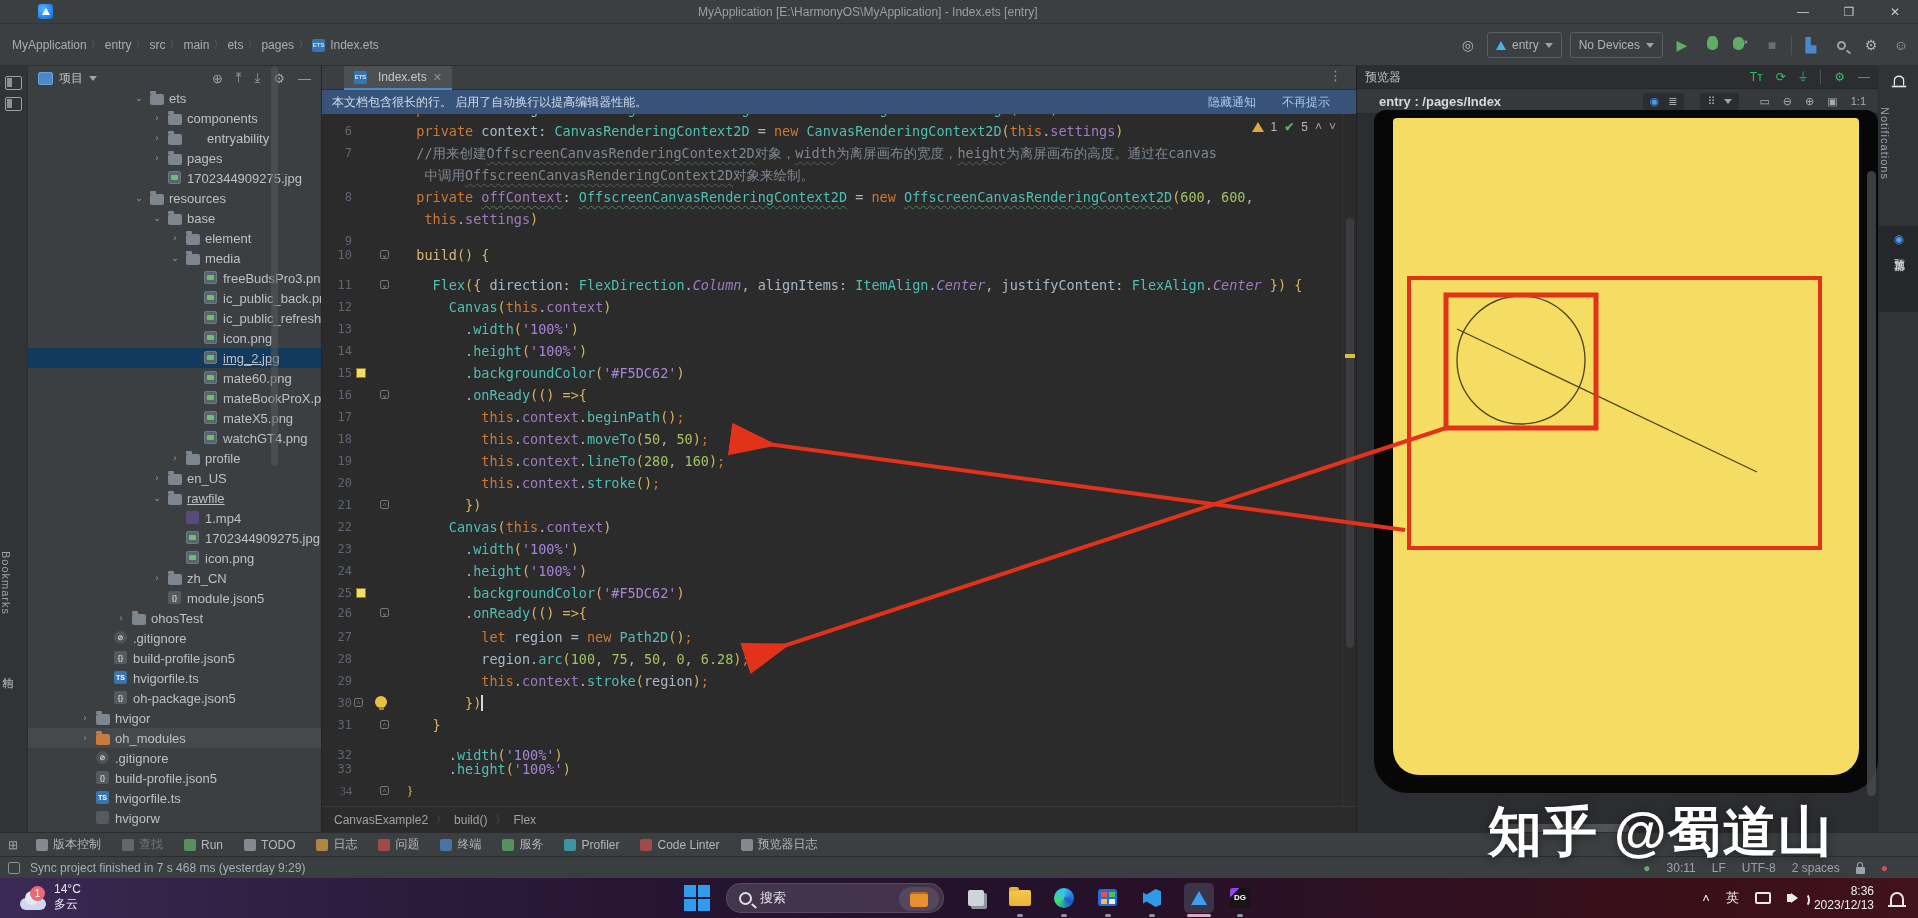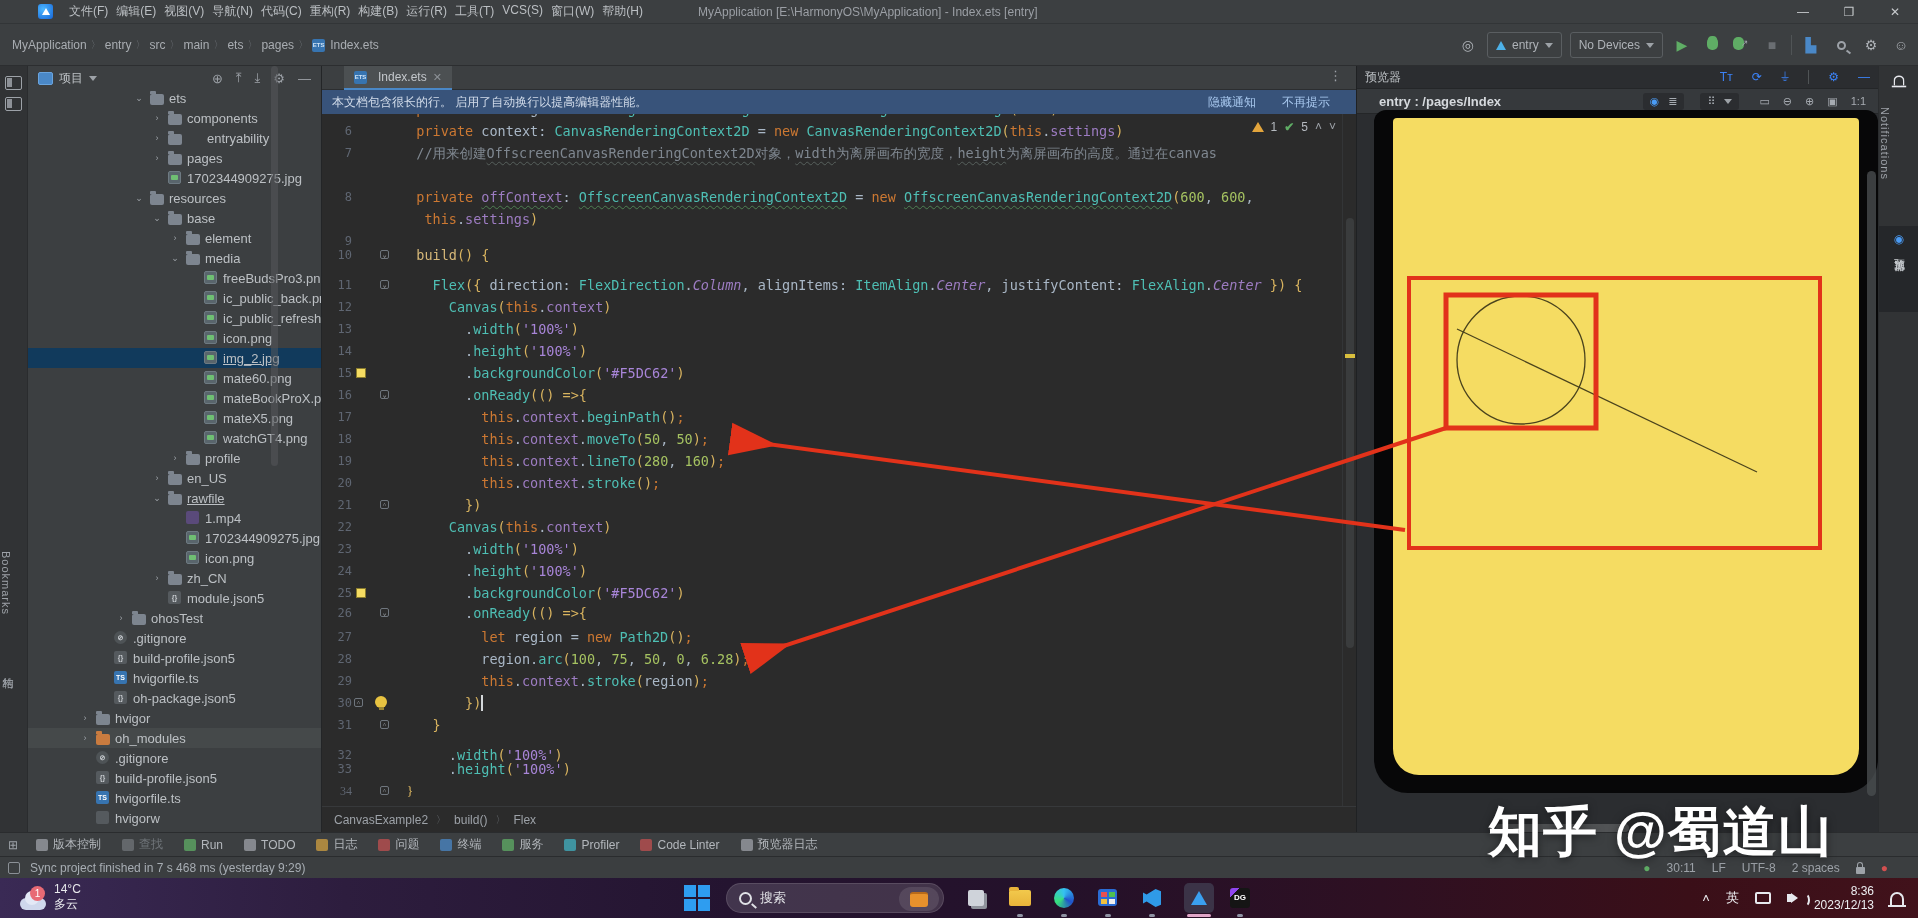--- a/index.html
+++ b/index.html
@@ -85,21 +85,21 @@
 #insp .wtri { width:0; height:0; border-left:6px solid transparent; border-right:6px solid transparent; border-bottom:10px solid #e3a53c; }
 #insp .okm { color:#5fad65; font-weight:bold; }
 #estripe { position:absolute; right:0; top:32px; width:14px; height:734px; background:#2b2b2b; border-left:1px solid #333537; }
 #estripe .thumb { position:absolute; left:3px; top:120px; width:8px; height:430px; background:#4a4d50; border-radius:4px; opacity:.5; }
 #estripe .ymark { position:absolute; left:2px; top:256px; width:10px; height:4px; background:#d9bf3e; }
 #ebreadcrumb { position:absolute; left:0; bottom:0; width:1034px; height:26px; background:#2b2b2b; border-top:1px solid #37393b; display:flex; align-items:center; padding-left:12px; font-size:12px; color:#9da2a8; gap:8px; }
 
 
 #previewer { position:absolute; left:1356px; top:66px; width:522px; height:766px; background:#2b2d30; border-left:1px solid #1f2123; }
 #pv-head1 { height:22px; display:flex; align-items:center; font-size:12px; color:#bcc0c4; padding:0 8px; background:#2b2d30; }
-#pv-head1 .icons { margin-left:auto; display:flex; gap:19px; color:#3b82f6; font-size:12px; align-items:center; }
+#pv-head1 .icons { margin-left:auto; display:flex; gap:13px; color:#22c55e; font-size:12px; align-items:center; }
 #pv-head2 { height:26px; display:flex; align-items:center; background:#36393c; border-top:1px solid #242628; border-bottom:1px solid #242628; padding:0 8px; }
 #pv-path { font-size:13px; font-weight:bold; color:#d5d9dd; margin-left:14px; }
 #pv-head2 .grp { display:flex; align-items:center; gap:9px; background:#2b2d30; border-radius:3px; padding:2px 7px; margin-left:16px; color:#a6abb1; font-size:11px; }
 #pv-head2 .grp.g1 { margin-left:auto; }
 #pv-head2 .right { margin-left:20px; margin-right:4px; display:flex; gap:13px; align-items:center; color:#a6abb1; font-size:11px; }
 .eye-blue { color:#4a9bf5; }
 #phone { position:absolute; left:17px; top:44px; width:504px; height:683px; background:#070708; border-radius:12px 12px 34px 34px; }
 #screen { position:absolute; left:19px; top:8px; width:466px; height:657px; background:#f5dc62; border-radius:4px 4px 26px 26px; }
 #pv-vscroll { position:absolute; right:2px; top:105px; width:9px; height:625px; background:#494c4f; border-radius:5px; opacity:.8; }
 #pv-hscroll { position:absolute; left:139px; top:758px; width:133px; height:8px; background:#55585a; border-radius:4px; opacity:.9; }
@@ -141,34 +141,20 @@
 .spk:after { content:""; position:absolute; left:2px; top:-5px; width:6px; height:10px; border:2px solid transparent; border-right-color:#e7e9ee; border-radius:50%; }
 .mon { width:16px; height:12px; border:2px solid #e7e9ee; border-radius:2px; }
 </style>
 </head>
 <body>
 
 <div id="stage">
 
   <div id="titlebar">
     <div id="logo"></div>
-    <div id="menubar" style="display: flex;">
-        <span class="menu-item">文件(F)</span>
-        <span class="menu-item">编辑(E)</span>
-        <span class="menu-item">视图(V)</span>
-        <span class="menu-item">导航(N)</span>
-        <span class="menu-item">代码(C)</span>
-        <span class="menu-item">重构(R)</span>
-        <span class="menu-item">构建(B)</span>
-        <span class="menu-item">运行(R)</span>
-        <span class="menu-item">工具(T)</span>
-        <span class="menu-item">VCS(S)</span>
-        <span class="menu-item">窗口(W)</span>
-        <span class="menu-item">帮助(H)</span>
-      </div>
     <div id="win-title">MyApplication [E:\HarmonyOS\MyApplication] - Index.ets [entry]</div>
     <div class="winbtns">
       <div class="winbtn">—</div>
       <div class="winbtn">❐</div>
       <div class="winbtn">✕</div>
     </div>
   </div>
 
   <div id="navbar">
     <div id="breadcrumbs">
@@ -432,20 +418,21 @@
         <span>1</span>
       <span class="okm">✔</span>
         <span>5</span>
       <span style="color:#9da2a8">˄</span>
         <span style="color:#9da2a8">˅</span>
     </div>
     <div id="code-wrap">
         <div class="cline" style="top: 0px; width: 1020px;"><span class="lnum"></span><span class="lmark"></span><span class="lfold"></span><span class="ltext"><span class="tok-p">  </span><span class="tok-k">private</span><span class="tok-p"> settings: </span><span class="tok-t">RenderingContextSettings</span><span class="tok-p"> = </span><span class="tok-k">new</span><span class="tok-p"> </span><span class="tok-t">RenderingContextSettings</span><span class="tok-b">(</span><span class="tok-k">true</span><span class="tok-b">)</span></span></div>
         <div class="cline" style="top: 22px; width: 1020px;"><span class="lnum">6</span><span class="lmark"></span><span class="lfold"></span><span class="ltext"><span class="tok-p">  </span><span class="tok-k">private</span><span class="tok-p"> context: </span><span class="tok-t">CanvasRenderingContext2D</span><span class="tok-p"> = </span><span class="tok-k">new</span><span class="tok-p"> </span><span class="tok-t">CanvasRenderingContext2D</span><span class="tok-b">(</span><span class="tok-k">this</span><span class="tok-p">.</span><span class="tok-f">settings</span><span class="tok-b">)</span></span></div>
         <div class="cline" style="top: 44px; width: 1020px;"><span class="lnum">7</span><span class="lmark"></span><span class="lfold"></span><span class="ltext"><span class="tok-p">  </span><span class="tok-c">//用来创建</span><span class="tok-m">OffscreenCanvasRenderingContext2D</span><span class="tok-c">对象，</span><span class="tok-m">width</span><span class="tok-c">为离屏画布的宽度，</span><span class="tok-m">height</span><span class="tok-c">为离屏画布的高度。通过在canvas</span></span></div>
+        <div class="cline" style="top: 66px; width: 1020px;"><span class="lnum"></span><span class="lmark"></span><span class="lfold"></span><span class="ltext"><span class="tok-p">   </span><span class="tok-c">中调用</span><span class="tok-m">OffscreenCanvasRenderingContext2D</span><span class="tok-c">对象来绘制。</span></span></div>
         <div class="cline" style="top: 88px; width: 1020px;"><span class="lnum">8</span><span class="lmark"></span><span class="lfold"></span><span class="ltext"><span class="tok-p">  </span><span class="tok-k">private</span><span class="tok-p"> </span><span class="tok-fw">offContext</span><span class="tok-p">: </span><span class="tok-w">OffscreenCanvasRenderingContext2D</span><span class="tok-p"> = </span><span class="tok-k">new</span><span class="tok-p"> </span><span class="tok-w">OffscreenCanvasRenderingContext2D</span><span class="tok-b">(</span><span class="tok-n">600</span><span class="tok-p">, </span><span class="tok-n">600</span><span class="tok-p">,</span></span></div>
         <div class="cline" style="top: 110px; width: 1020px;"><span class="lnum"></span><span class="lmark"></span><span class="lfold"></span><span class="ltext"><span class="tok-p">   </span><span class="tok-k">this</span><span class="tok-p">.</span><span class="tok-f">settings</span><span class="tok-b">)</span></span></div>
         <div class="cline" style="top: 132px; width: 1020px;"><span class="lnum">9</span><span class="lmark"></span><span class="lfold"></span><span class="ltext"></span></div>
         <div class="cline" style="top: 146px; width: 1020px;"><span class="lnum">10</span><span class="lmark"></span><span class="lfold"><span class="fold-g">⌄</span></span><span class="ltext"><span class="tok-p">  </span><span class="tok-u">build</span><span class="tok-b">()</span><span class="tok-p"> </span><span class="tok-b">{</span></span></div>
         <div class="cline" style="top: 176px; width: 1020px;"><span class="lnum">11</span><span class="lmark"></span><span class="lfold"><span class="fold-g">⌄</span></span><span class="ltext"><span class="tok-p">    </span><span class="tok-t">Flex</span><span class="tok-b">({</span><span class="tok-p"> direction: </span><span class="tok-t">FlexDirection</span><span class="tok-p">.</span><span class="tok-e">Column</span><span class="tok-p">, alignItems: </span><span class="tok-t">ItemAlign</span><span class="tok-p">.</span><span class="tok-e">Center</span><span class="tok-p">, justifyContent: </span><span class="tok-t">FlexAlign</span><span class="tok-p">.</span><span class="tok-e">Center</span><span class="tok-p"> </span><span class="tok-b">})</span><span class="tok-p"> </span><span class="tok-b">{</span></span></div>
         <div class="cline" style="top: 198px; width: 1020px;"><span class="lnum">12</span><span class="lmark"></span><span class="lfold"></span><span class="ltext"><span class="tok-p">      </span><span class="tok-t">Canvas</span><span class="tok-b">(</span><span class="tok-k">this</span><span class="tok-p">.</span><span class="tok-f">context</span><span class="tok-b">)</span></span></div>
         <div class="cline" style="top: 220px; width: 1020px;"><span class="lnum">13</span><span class="lmark"></span><span class="lfold"></span><span class="ltext"><span class="tok-p">        </span><span class="tok-p">.</span><span class="tok-t">width</span><span class="tok-b">(</span><span class="tok-s">'100%'</span><span class="tok-b">)</span></span></div>
         <div class="cline" style="top: 242px; width: 1020px;"><span class="lnum">14</span><span class="lmark"></span><span class="lfold"></span><span class="ltext"><span class="tok-p">        </span><span class="tok-p">.</span><span class="tok-t">height</span><span class="tok-b">(</span><span class="tok-s">'100%'</span><span class="tok-b">)</span></span></div>
         <div class="cline" style="top: 264px; width: 1020px;"><span class="lnum">15</span><span class="lmark"><span class="gsq"></span></span><span class="lfold"></span><span class="ltext"><span class="tok-p">        </span><span class="tok-p">.</span><span class="tok-t">backgroundColor</span><span class="tok-b">(</span><span class="tok-s">'#F5DC62'</span><span class="tok-b">)</span></span></div>
         <div class="cline" style="top: 286px; width: 1020px;"><span class="lnum">16</span><span class="lmark"></span><span class="lfold"><span class="fold-g">⌄</span></span><span class="ltext"><span class="tok-p">        </span><span class="tok-p">.</span><span class="tok-t">onReady</span><span class="tok-b">(()</span><span class="tok-p"> </span><span class="tok-b">=&gt;{</span></span></div>

